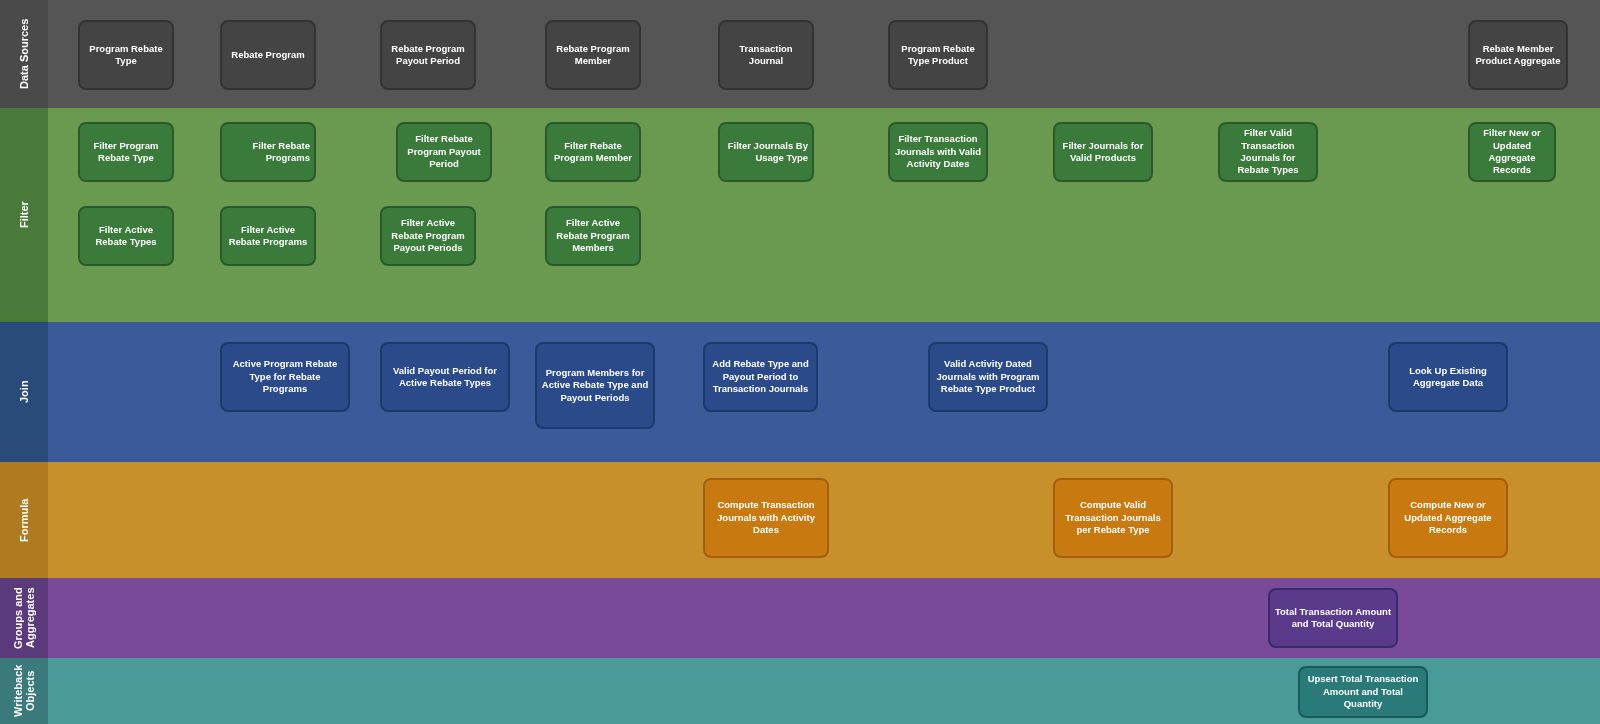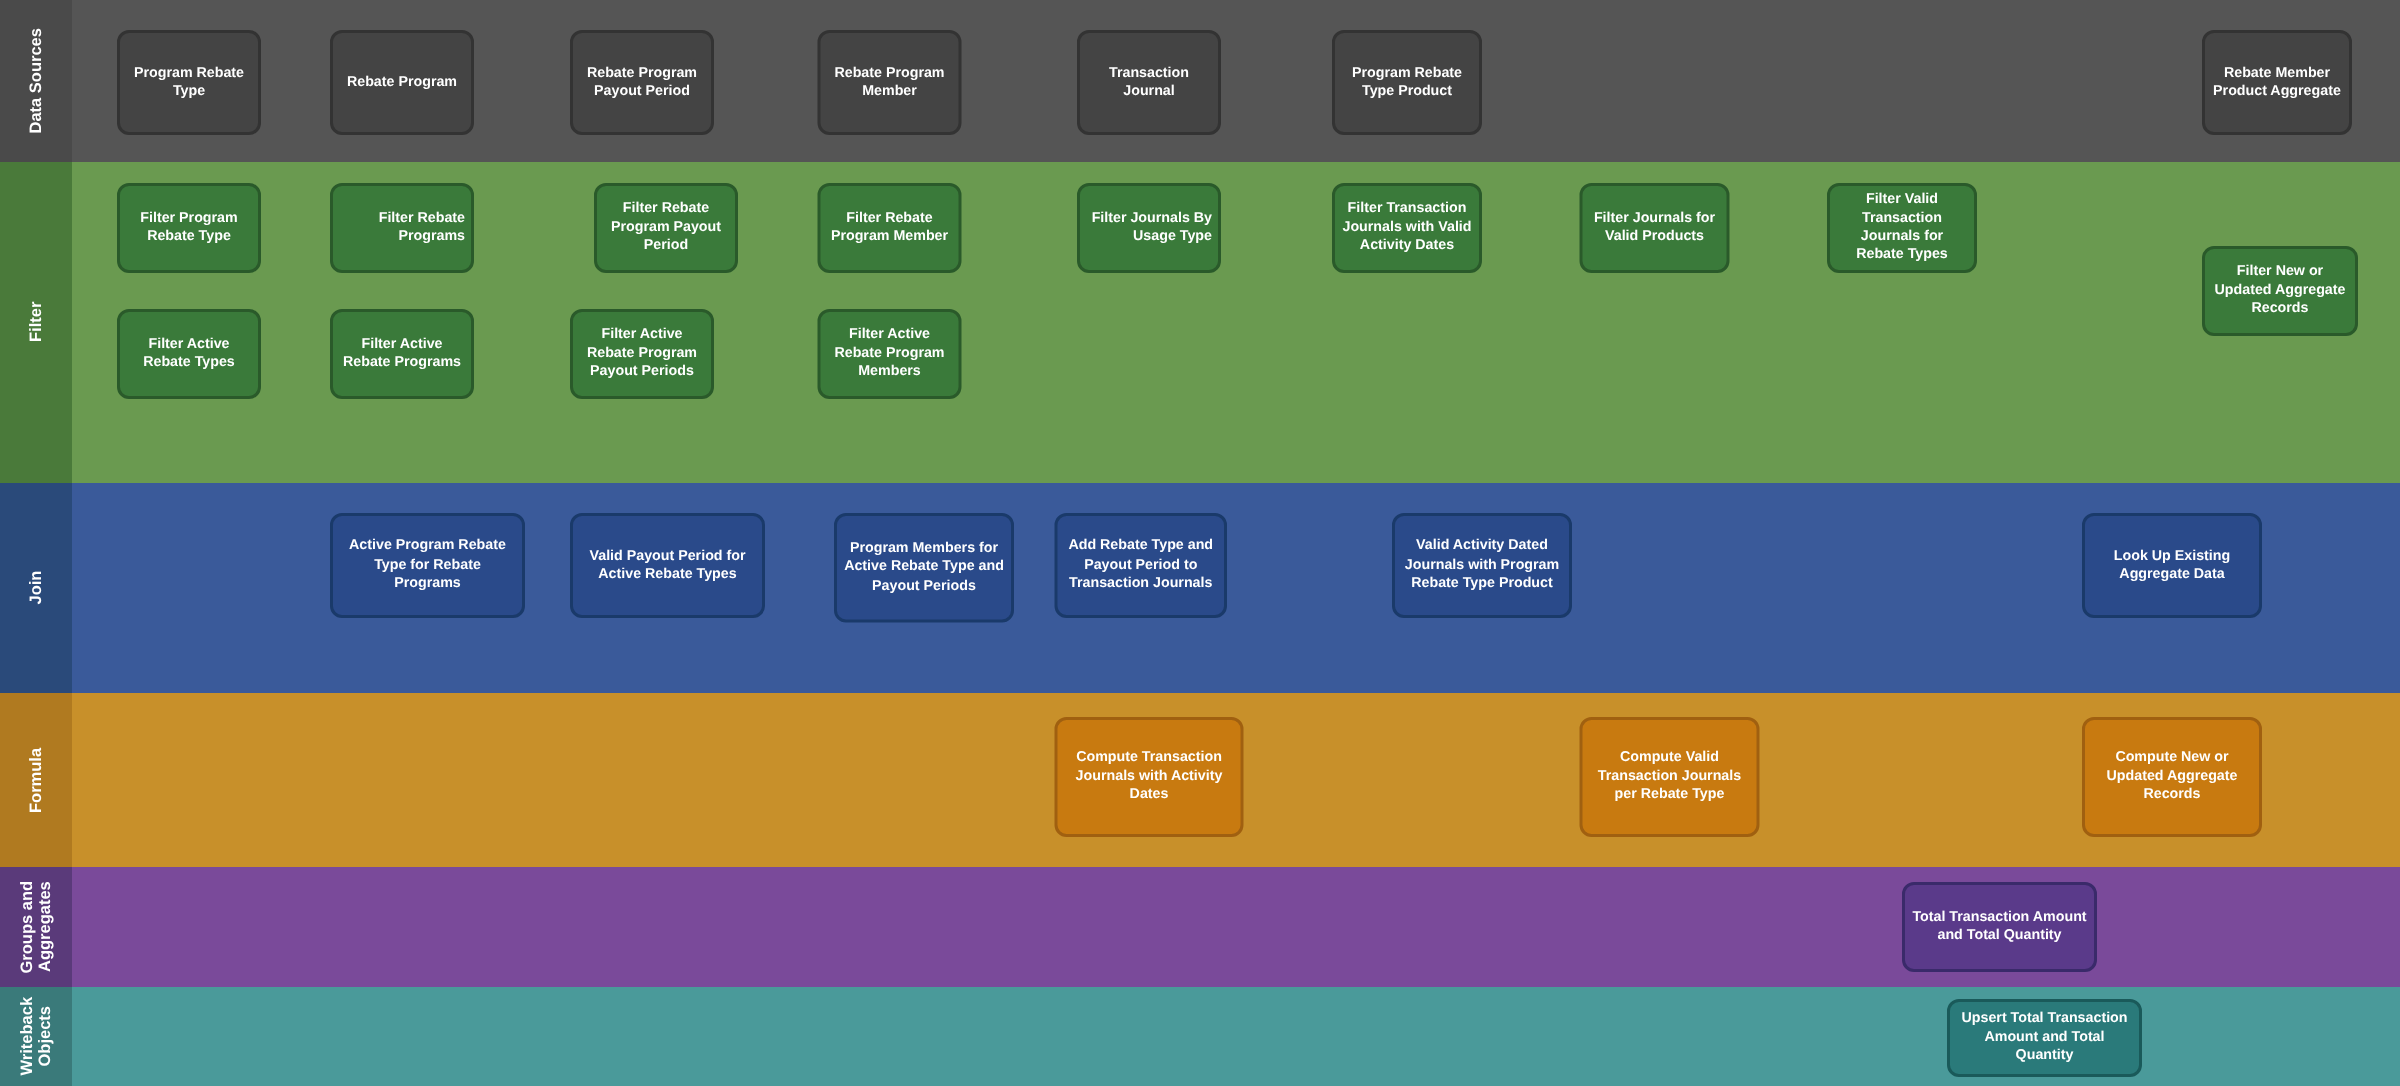--- a/index.html
+++ b/index.html
@@ -303,36 +303,36 @@
       </div>
 
       <div class="node green" style="left:1005px;top:14px;width:100px;height:60px;">
         <span>Filter Journals for Valid Products</span>
       </div>
 
       <div class="node green" style="left:1170px;top:14px;width:100px;height:60px;">
         <span>Filter Valid Transaction Journals for Rebate Types</span>
       </div>
 
-      <div class="node green" style="left:1420px;top:14px;width:104px;height:60px;margin-top:42px;">
+      <div class="node green" style="left:1420px;top:14px;width:88px;height:60px;">
         <span>Filter New or Updated Aggregate Records</span>
       </div>
     </div>
 
     <div class="band join">
 
       <div class="node blue" style="left:172px;top:20px;width:130px;height:70px;">
         <span>Active Program Rebate Type for Rebate Programs</span>
       </div>
 
       <div class="node blue" style="left:332px;top:20px;width:130px;height:70px;">
         <span>Valid Payout Period for Active Rebate Types</span>
       </div>
 
-      <div class="node blue" style="left:508px;top:20px;width:120px;height:73px;">
+      <div class="node blue" style="left:487px;top:20px;width:120px;height:87px;">
         <span>Program Members for Active Rebate Type and Payout Periods</span>
       </div>
 
       <div class="node blue" style="left:655px;top:20px;width:115px;height:70px;">
         <span>Add Rebate Type and Payout Period to Transaction Journals</span>
       </div>
 
       <div class="node blue" style="left:880px;top:20px;width:120px;height:70px;text-align:center;">
         <span>Valid Activity Dated Journals with Program Rebate Type Product</span>
       </div>

